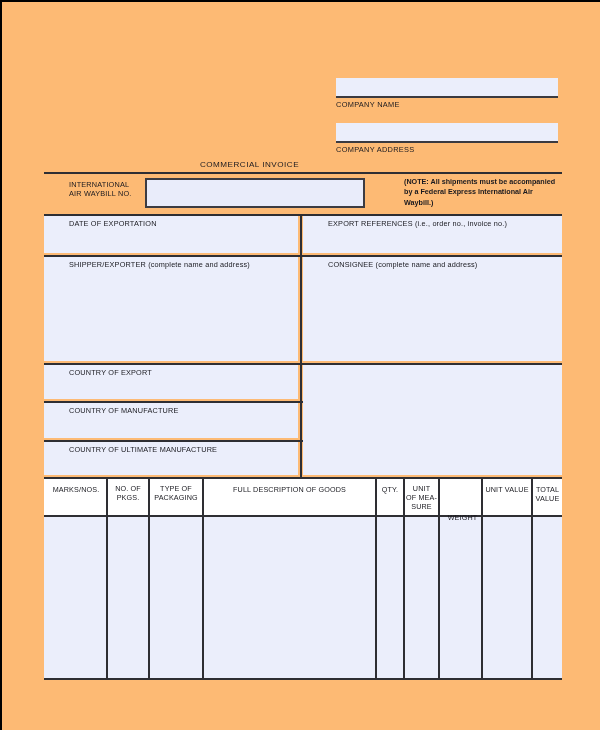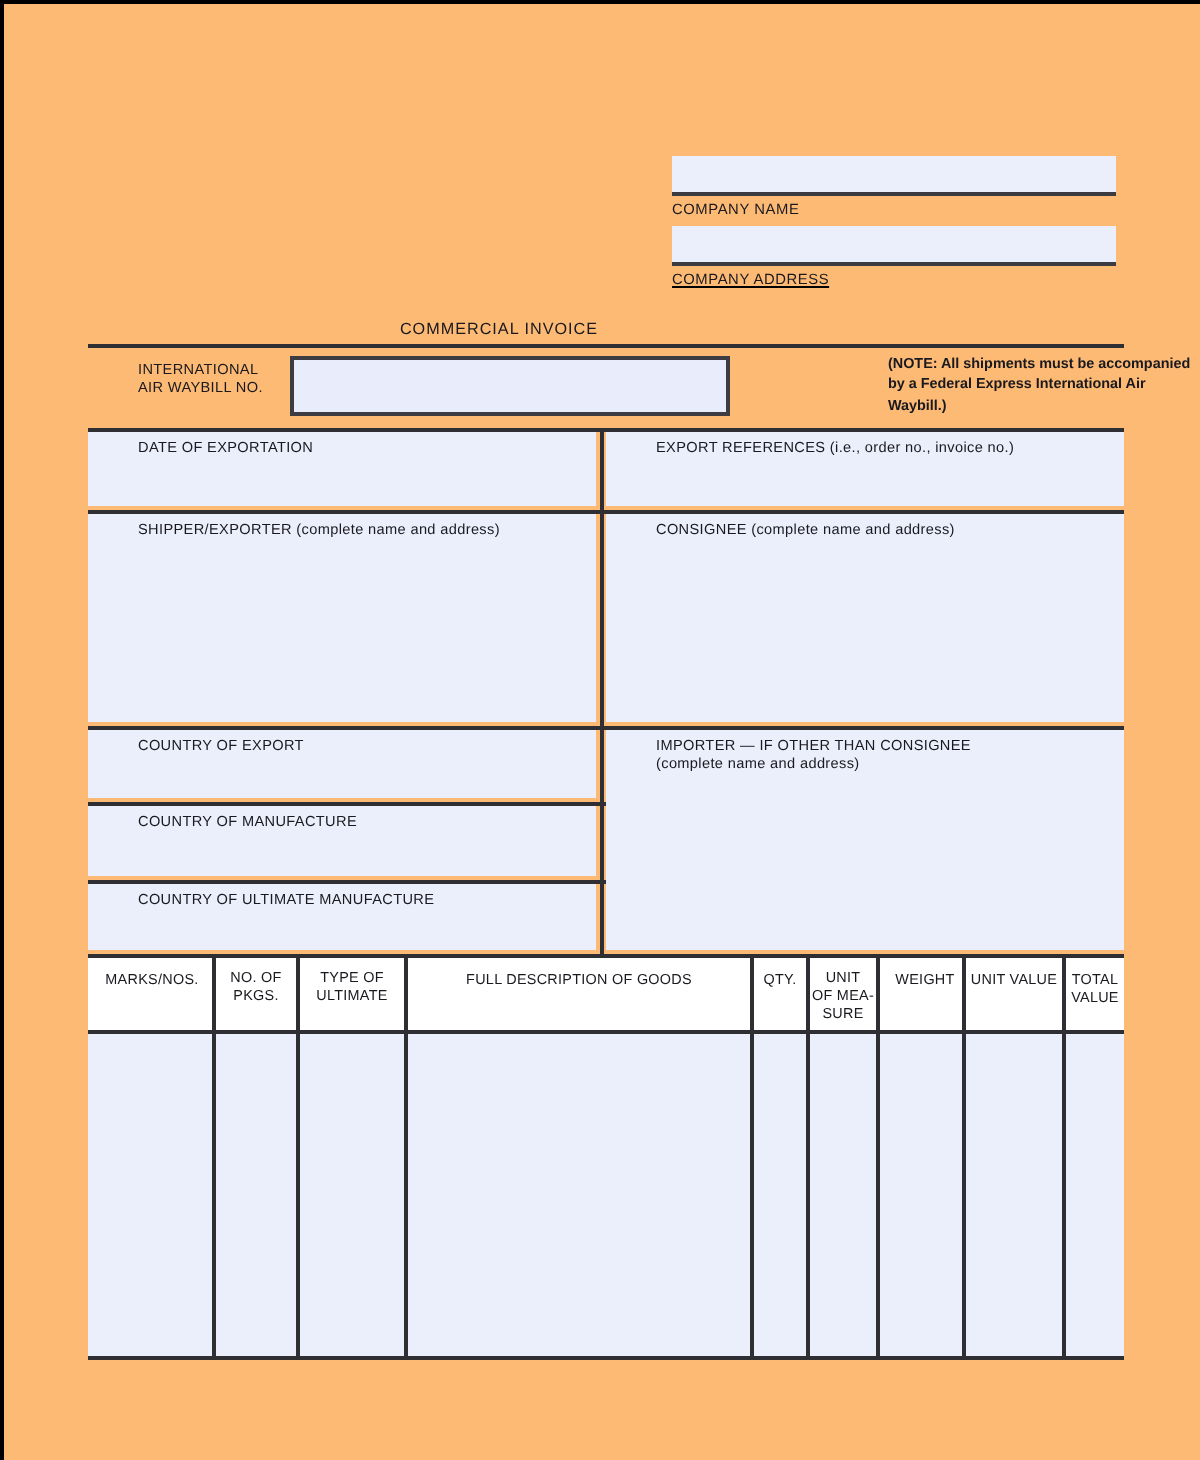--- a/index.html
+++ b/index.html
@@ -84,21 +84,20 @@
 
   
   #note-text {
     position: absolute;
     left: 360px; top: 5px;
     width: 156px;
     font-size: 7.2px;
     font-weight: bold;
     line-height: 1.45;
     color: #19191f;
-    margin-left: 40px;
   }
 
   
   .th {
     position: absolute;
     text-align: center;
     font-size: 7.2px;
     color: #19191f;
     line-height: 1.22;
     letter-spacing: .15px;
@@ -112,21 +111,21 @@
 <div id="page">
 
   <div class="abs" id="company-block">
 
     <div class="co-field">
       <div class="co-fill fill"></div>
       <div class="co-rule"></div>
       <div class="co-label">COMPANY NAME</div>
     </div>
 
-    <div class="co-field" style="margin-top:0;text-decoration:underline;">
+    <div class="co-field" style="margin-top:10px;">
       <div class="co-fill fill"></div>
       <div class="co-rule"></div>
       <div class="co-label">COMPANY ADDRESS</div>
     </div>
 
   </div>
 
   <div class="abs" id="invoice-title">COMMERCIAL INVOICE</div>
 
   <div class="abs" id="form">
@@ -154,22 +153,20 @@
     <div class="cellfill" style="left:259px; top:44px; width:259px; height:37px;"></div>
     <div class="celltext lbl" style="left:263px; top:47px;">EXPORT REFERENCES (i.e., order no., invoice no.)</div>
 
     <div class="cellfill" style="left:0px; top:85px; width:254px; height:104px;"></div>
     <div class="celltext lbl" style="left:4px; top:88px;">SHIPPER/EXPORTER (complete name and address)</div>
 
     <div class="cellfill" style="left:259px; top:85px; width:259px; height:104px;"></div>
     <div class="celltext lbl" style="left:263px; top:88px;">CONSIGNEE (complete name and address)</div>
 
     <div class="cellfill" style="left:259px; top:193px; width:259px; height:110px;"></div>
-    <div class="celltext lbl" style="left:263px; top:196px;">IMPORTER — IF OTHER THAN CONSIGNEE
-(complete name and address)</div>
 
     <div class="cellfill" style="left:0px; top:193px; width:254px; height:34px;"></div>
     <div class="celltext lbl" style="left:4px; top:196px;">COUNTRY OF EXPORT</div>
 
     <div class="cellfill" style="left:0px; top:231px; width:254px; height:35px;"></div>
     <div class="celltext lbl" style="left:4px; top:234px;">COUNTRY OF MANUFACTURE</div>
 
     <div class="cellfill" style="left:0px; top:270px; width:254px; height:33px;"></div>
     <div class="celltext lbl" style="left:4px; top:273px;">COUNTRY OF ULTIMATE MANUFACTURE</div>
 
@@ -192,25 +189,25 @@
     <div class="vrule abs" style="left:331px; top:307px; height:36px;"></div>
     <div class="vrule abs" style="left:359px; top:307px; height:36px;"></div>
     <div class="vrule abs" style="left:394px; top:307px; height:36px;"></div>
     <div class="vrule abs" style="left:437px; top:307px; height:36px;"></div>
     <div class="vrule abs" style="left:487px; top:307px; height:36px;"></div>
 
     <div class="th" style="left:2px;   width:60px;  padding-top:5px;">MARKS/NOS.</div>
     <div class="th" style="left:64px;  width:40px;  padding-top:4px;">NO. OF
 PKGS.</div>
     <div class="th" style="left:106px; width:52px;  padding-top:4px;">TYPE OF
-ULTIMATE</div>
+PACKAGING</div>
     <div class="th" style="left:160px; width:171px; padding-top:5px;">FULL DESCRIPTION OF GOODS</div>
     <div class="th" style="left:333px; width:26px;  padding-top:5px;">QTY.</div>
     <div class="th" style="left:361px; width:33px;  padding-top:4px;">UNIT
 OF MEA-
 SURE</div>
-    <div class="th" style="left:396px; width:45px;  padding-top:5px;">WEIGHT</div>
+    <div class="th" style="left:396px; width:45px;  padding-top:5px;margin-top:28px;">WEIGHT</div>
     <div class="th" style="left:439px; width:48px;  padding-top:5px;">UNIT VALUE</div>
     <div class="th" style="left:489px; width:29px;  padding-top:5px;">TOTAL
 VALUE</div>
 
   </div>
 </div>
 
 </body></html>

